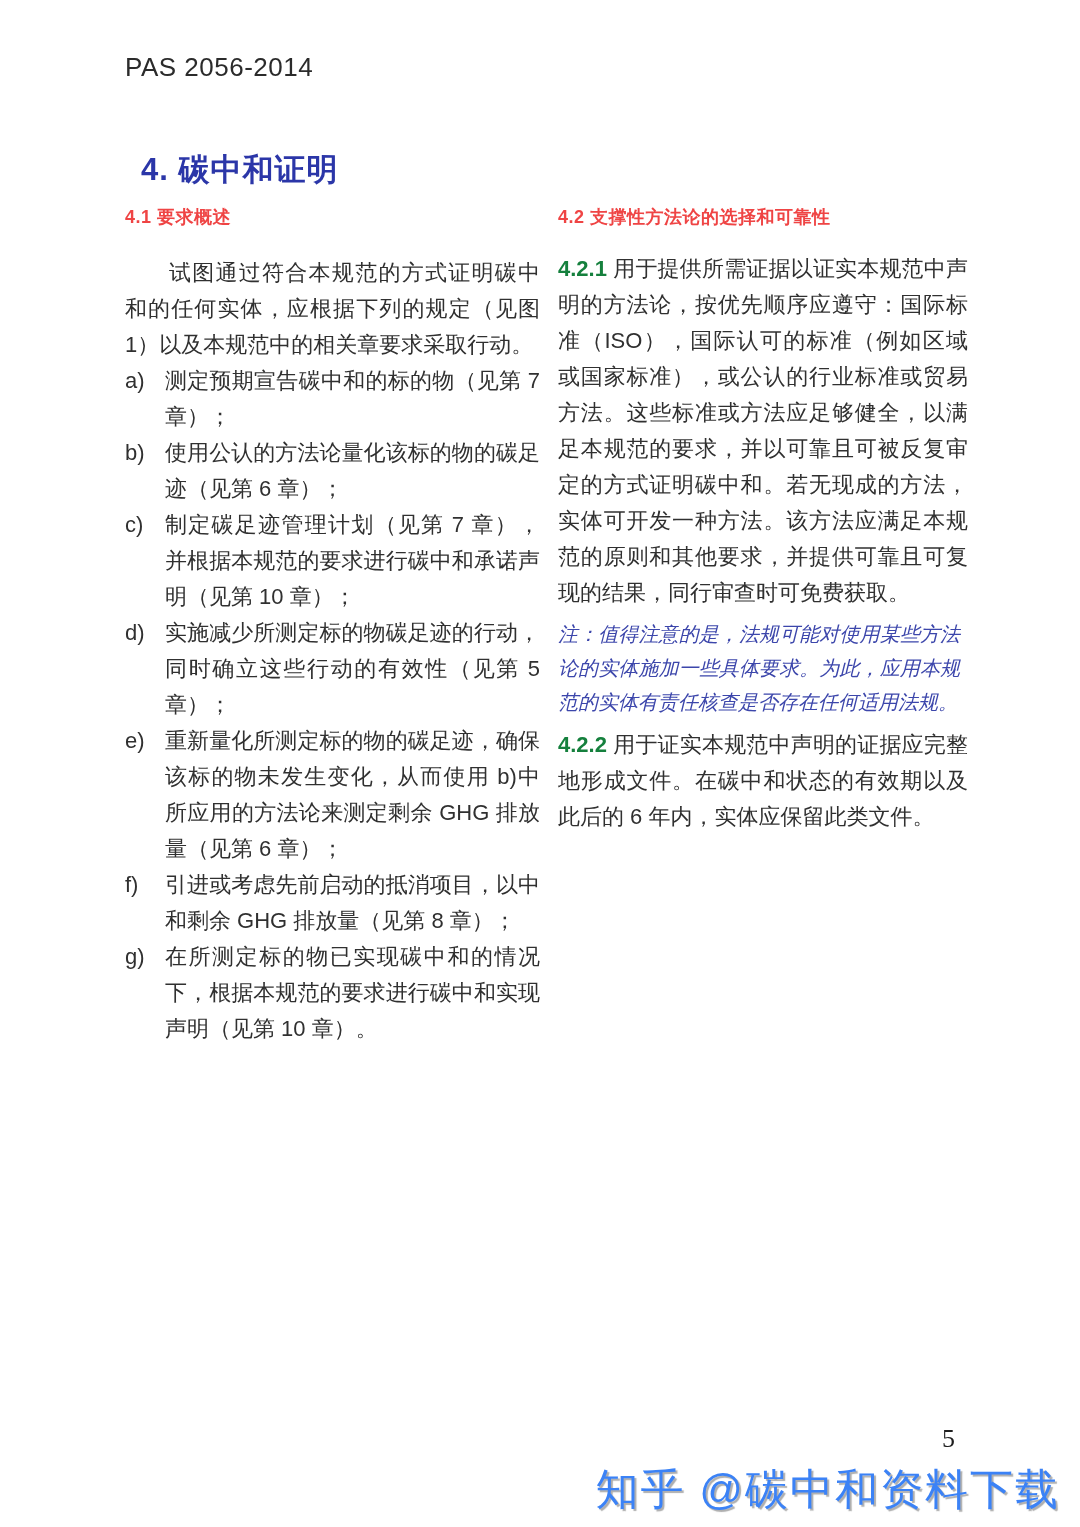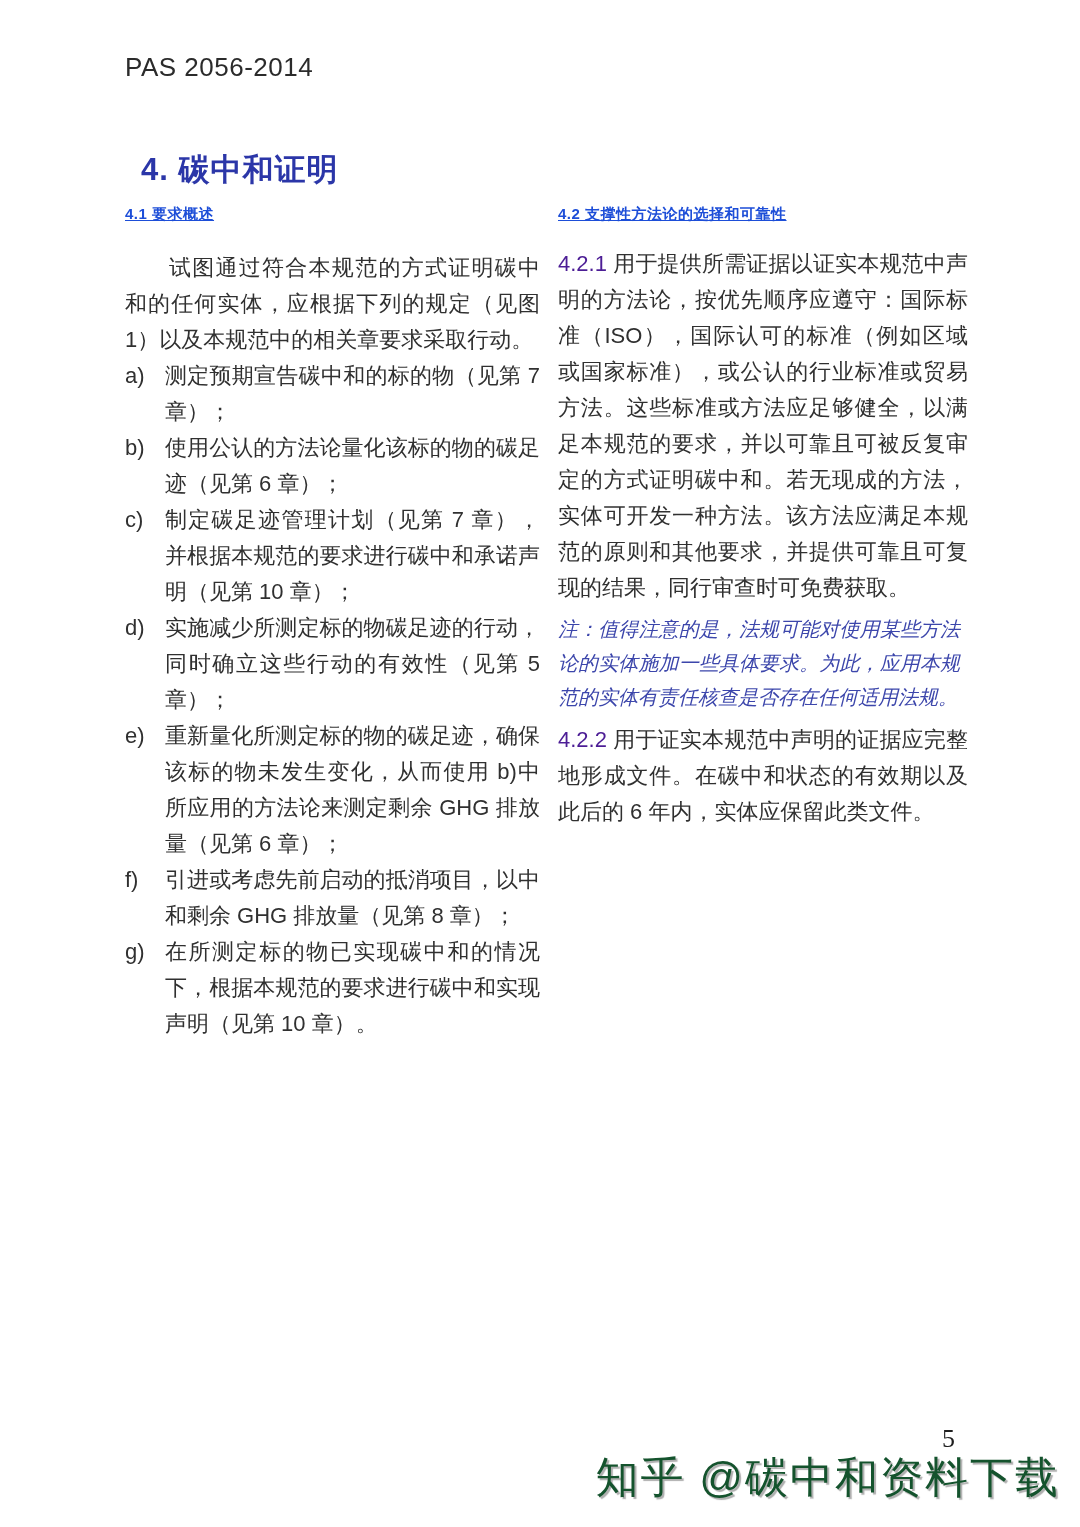--- a/index.html
+++ b/index.html
@@ -41,26 +41,25 @@
     position: absolute;
     left: 125px;
     top: 205px;
     width: 843px;
     display: flex;
     gap: 18px;
   }
   .col-left  { width: 415px; }
   .col-right { width: 410px; }
   .sec-heading {
-    font-size: 15px;
+    font-size: 18px;
     font-weight: bold;
-    color: #1d4ed8;
+    color: #ef4444;
     margin: 0 0 26px 0;
     letter-spacing: 0.5px;
-    text-decoration: underline;
   }
   .col-right .sec-heading { margin-bottom: 22px; }
   .body-text {
     font-size: 22px;
     line-height: 36px;
     text-align: justify;
     color: #303030;
     margin: 0;
   }
   .intro { text-indent: 2em; }
@@ -80,22 +79,22 @@
     color: #303030;
   }
   .req-list .li-text {
     flex: 1;
     font-size: 22px;
     line-height: 36px;
     text-align: justify;
     color: #303030;
   }
   .para-num {
-    font-weight: normal;
-    color: #4c1d95;
+    font-weight: bold;
+    color: #15803d;
   }
   .para-421 { margin-top: 0; }
   .note-text {
     font-size: 20px;
     line-height: 34px;
     font-style: italic;
     color: #3c46ab;
     text-align: justify;
     margin: 6px 8px 8px 0;
   }
@@ -104,24 +103,24 @@
     position: absolute;
     right: 125px;
     top: 1424px;
     font-family: "Liberation Serif", serif;
     font-size: 26px;
     color: #1f1f1f;
   }
   .watermark {
     position: absolute;
     right: 20px;
-    bottom: 20px;
+    bottom: 8px;
     font-size: 43px;
     letter-spacing: 2px;
-    color: #14532d;
+    color: #3b82f6;
     text-shadow: 2px 2px 1px #aeaeae, -1px -1px 0 #ffffff;
     white-space: nowrap;
     user-select: none;
   }
 </style>
 </head>
 <body>
 
 <div class="page">
 

